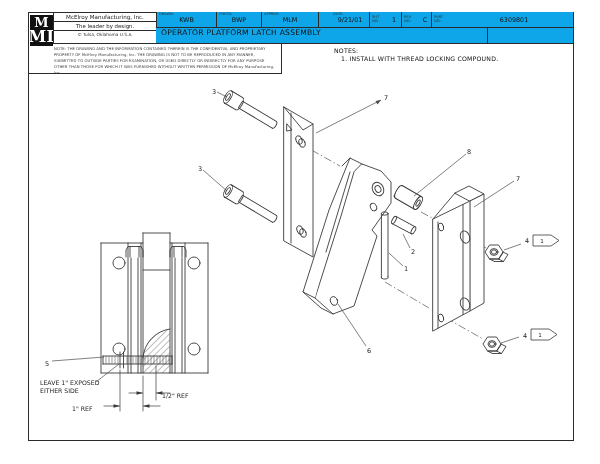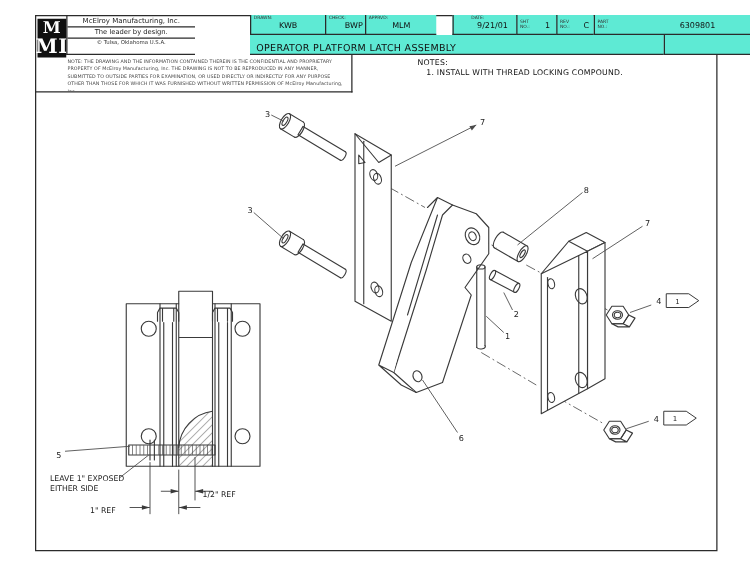--- a/index.html
+++ b/index.html
@@ -5,36 +5,36 @@
   html,body{margin:0;padding:0;}
   body{
     width:600px;height:464px;position:relative;background:#fff;
     font-family:"DejaVu Sans", "Liberation Sans", sans-serif;
     color:#222; -webkit-font-smoothing:antialiased;
   }
   .abs{position:absolute;}
   
   #sheet-border{left:28px;top:12px;width:544px;height:427px;border:1.6px solid #2b2b2b;}
   
-  .cell{position:absolute;border-left:1px solid #2b2b2b;border-bottom:1px solid #2b2b2b;box-sizing:border-box;background:#5eead4;margin-left:44px;}
+  .cell{position:absolute;border-left:1px solid #2b2b2b;border-bottom:1px solid #2b2b2b;box-sizing:border-box;background:#0ea5e9;}
   .cell .lab{font-size:3.6px;color:#333;line-height:1.1;padding:1px 0 0 2px;text-transform:uppercase;}
   .cell .val{font-size:6.4px;color:#111;text-align:center;line-height:1;margin-top:0px;}
   .cell-flex{display:flex;align-items:center;}
   .cell-flex .lab{width:15px;}
   .cell-flex .val{flex:1;margin-top:2px;}
   #logo-box{left:30px;top:15px;width:23px;height:31px;background:#111;color:#fff;
     font-family:"DejaVu Serif","Liberation Serif",serif;font-weight:bold;
     display:flex;flex-direction:column;align-items:center;justify-content:center;line-height:0.95;}
   #logo-box .l1{font-size:13px;}
   #logo-box .l2{font-size:16px;letter-spacing:0.5px;}
   #company-cell{left:53px;top:12px;width:103px;height:32px;border-left:1px solid #2b2b2b;border-bottom:1px solid #2b2b2b;box-sizing:border-box;}
   #company-cell .row1{font-size:5.6px;text-align:center;border-bottom:0.8px solid #2b2b2b;padding:1.5px 0 1px 0;}
   #company-cell .row2{font-size:5.4px;text-align:center;border-bottom:0.8px solid #2b2b2b;padding:1px 0;}
   #company-cell .row3{font-size:4.3px;text-align:center;padding-top:1.5px;color:#333;}
-  #title-cell{left:156px;top:28px;width:331px;height:16px;display:flex;align-items:flex-end;border-left:none;}
+  #title-cell{left:156px;top:28px;width:331px;height:16px;display:flex;align-items:flex-start;border-left:none;}
   #title-cell .ttl{font-size:7.6px;letter-spacing:0.25px;padding-left:5px;color:#111;}
   #empty-cell{left:487px;top:28px;width:86px;height:16px;}
   #disclaimer-box{left:28px;top:44px;width:254px;height:30px;border-right:1px solid #2b2b2b;border-bottom:1px solid #2b2b2b;box-sizing:border-box;
     font-size:3.8px;line-height:1.55;color:#444;padding:2px 4px 0 26px;overflow:hidden;letter-spacing:0.05px;}
   #notes-block{left:334px;top:47px;font-size:6.2px;line-height:1.35;color:#111;letter-spacing:0.2px;}
   #notes-block .note-item{padding-left:7px;}
   svg text{font-family:"DejaVu Sans","Liberation Sans",sans-serif;fill:#1d1d1d;}
 </style>
 </head>
 <body>
@@ -53,21 +53,21 @@
 </div>
 
 <div class="cell" style="left:156px;top:12px;width:60px;height:16px;">
   <div class="lab">DRAWN:</div>
   <div class="val">KWB</div>
 </div>
 <div class="cell" style="left:216px;top:12px;width:45px;height:16px;">
   <div class="lab">CHECK:</div>
   <div class="val">BWP</div>
 </div>
-<div class="cell" style="left:248px;top:12px;width:57px;height:16px;">
+<div class="cell" style="left:261px;top:12px;width:57px;height:16px;">
   <div class="lab">APPRVD:</div>
   <div class="val">MLM</div>
 </div>
 <div class="cell" style="left:318px;top:12px;width:51px;height:16px;padding-left:12px;">
   <div class="lab">DATE:</div>
   <div class="val">9/21/01</div>
 </div>
 <div class="cell cell-flex" style="left:369px;top:12px;width:32px;height:16px;">
   <div class="lab">SHT No.:</div>
   <div class="val">1</div>

